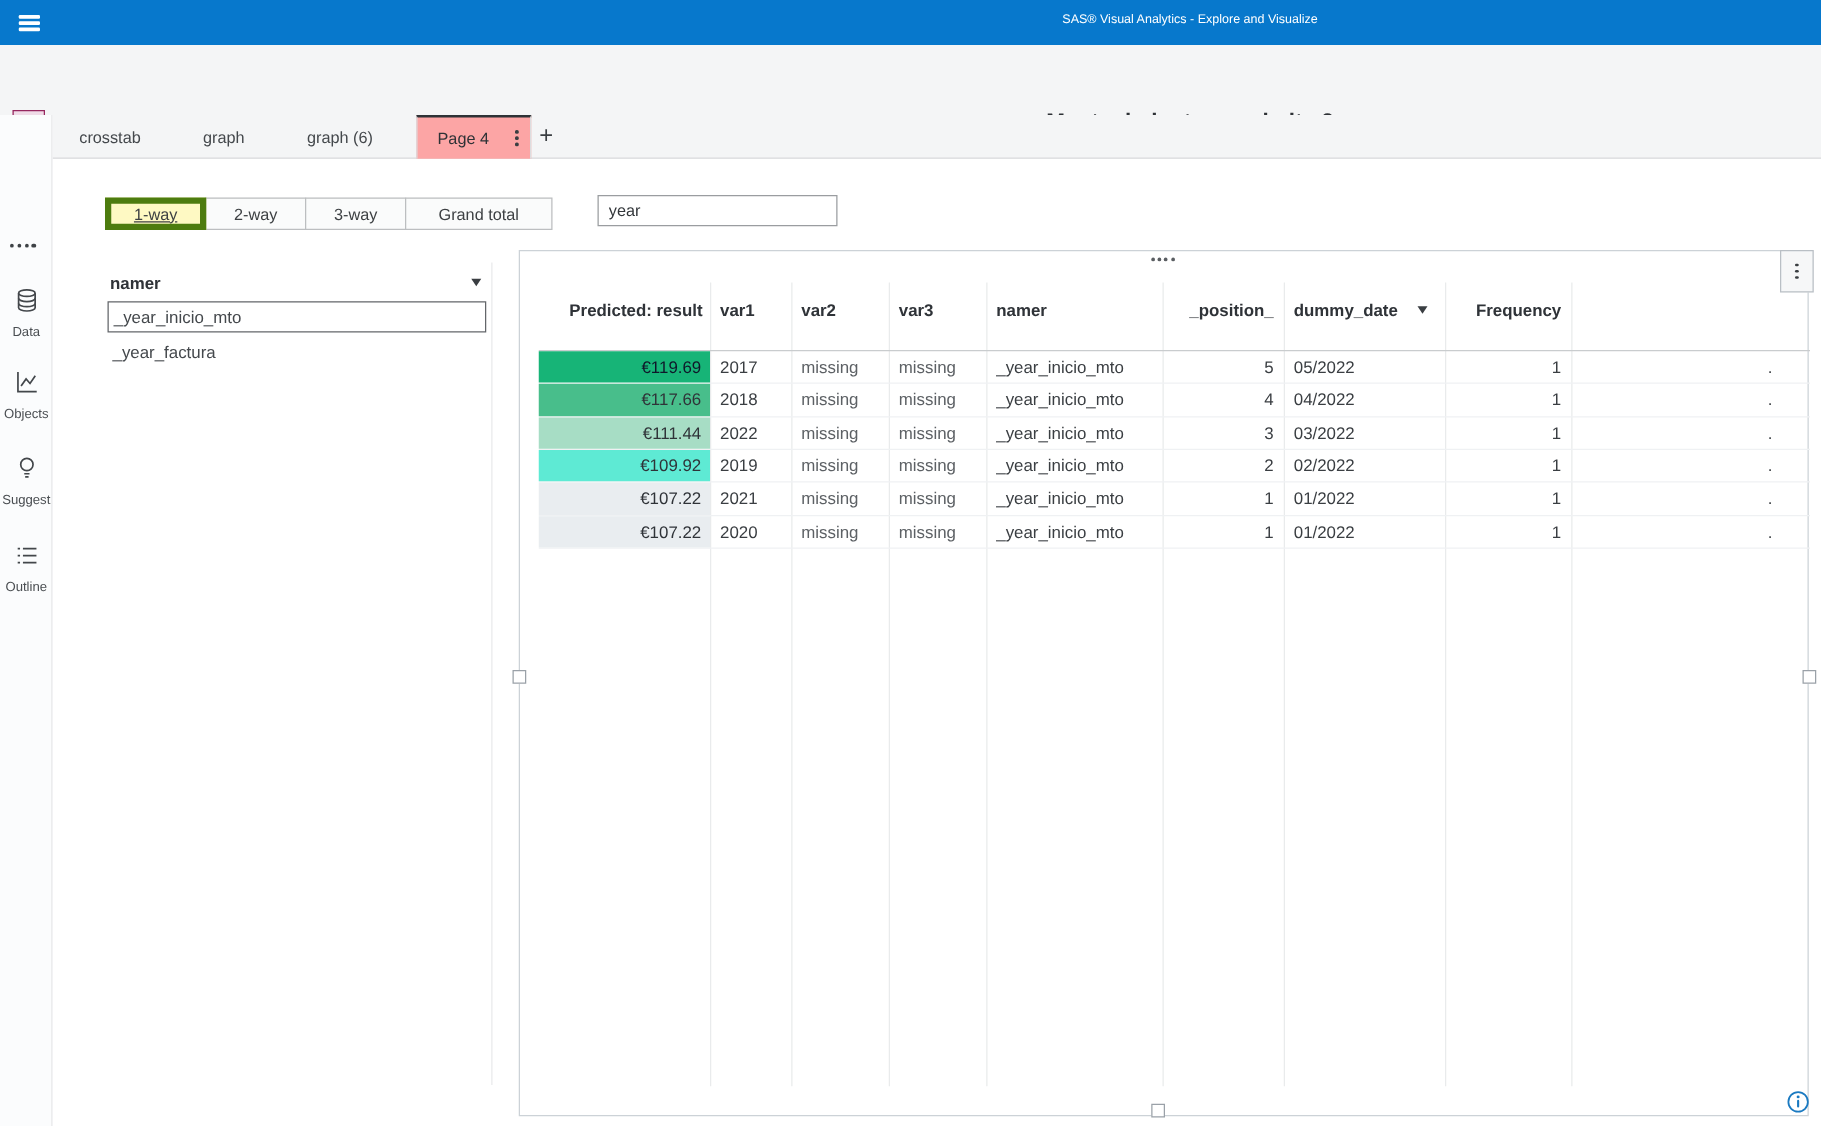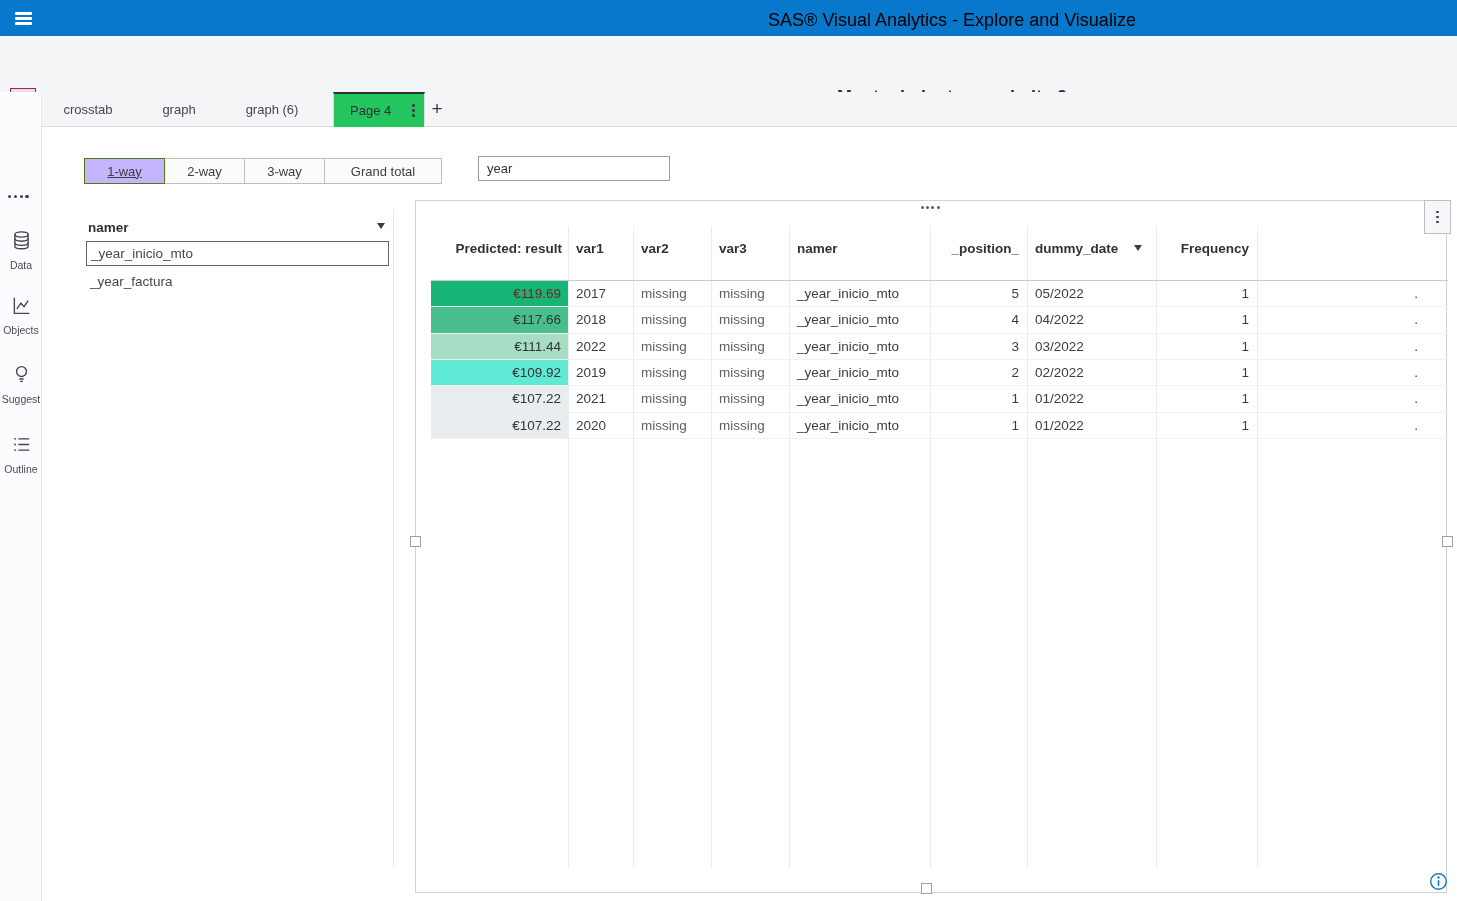--- a/index.html
+++ b/index.html
@@ -10,51 +10,51 @@
     background: #ffffff;
     overflow: hidden;
     color: #32363a;
   }
   .abs { position: absolute; }
 
   
   .topbar { left: 0; top: 0; width: 1457px; height: 36px; background: #0778cc; }
   .hamburger { left: 15px; top: 12px; width: 17px; height: 13px; display: flex; flex-direction: column; justify-content: space-between; cursor: pointer; }
   .hamburger i { display: block; height: 2.6px; background: #ffffff; border-radius: 1px; }
-  .app-title { top: 10px; left: 952px; transform: translateX(-50%); color: #000000; font-size: 18px; white-space: nowrap; }
+  .app-title { top: 10px; left: 952px; transform: translateX(-50%); color: #ffffff; font-size: 10px; white-space: nowrap; }
 
   
   .titlebar { left: 0; top: 36px; width: 1457px; height: 56px; background: #f4f5f6; }
   .edit-badge { left: 10px; top: 52px; width: 26px; height: 26px; background: #efdbe7; border: 1px solid #96275f; display: flex; align-items: center; justify-content: center; }
   .mode-label { left: 44px; top: 56px; font-size: 15px; color: #96275f; }
   .report-title { top: 51px; left: 952px; transform: translateX(-50%); font-size: 18px; font-weight: bold; color: #2e3236; white-space: nowrap; }
 
   
   .tabbar { left: 42px; top: 92px; width: 1415px; height: 35px; background: #f4f5f6; border-bottom: 1px solid #d9dadb; }
   .tab-label { top: 10px; transform: translateX(-50%); font-size: 13px; color: #44484c; white-space: nowrap; cursor: pointer; }
-  .tab-active { left: 291px; top: 0; width: 92px; height: 35px; background: #22c55e; border-top: 2px solid #2e3236; border-left: 1px solid #dcdddf; border-right: 1px solid #dcdddf; display: flex; align-items: center; padding: 0 9px 0 16px; cursor: pointer; }
+  .tab-active { left: 291px; top: 0; width: 92px; height: 35px; background: #fca5a5; border-top: 2px solid #2e3236; border-left: 1px solid #dcdddf; border-right: 1px solid #dcdddf; display: flex; align-items: center; padding: 0 9px 0 16px; cursor: pointer; }
   .tab-active .lbl { flex: 1; font-size: 13px; color: #2e3236; }
   .vdots { display: flex; flex-direction: column; gap: 2.5px; align-items: center; cursor: pointer; }
   .vdots i { width: 2.6px; height: 2.6px; background: #3a3e42; border-radius: 50%; display: block; }
   .tab-add { left: 395px; top: 6px; transform: translateX(-50%); font-size: 19px; color: #3a3e42; cursor: pointer; line-height: 22px; }
 
   
   .rail { left: 0; top: 92px; width: 42px; height: 809px; background: #fbfcfd; border-right: 1px solid #e7e8e9; }
   .rail-more { left: 8px; top: 103px; width: 26px; display: flex; gap: 2.4px; cursor: pointer; }
   .rail-more i { width: 3.4px; height: 3.4px; background: #3e4246; border-radius: 50%; }
   .rail-item { left: 0; width: 42px; display: flex; flex-direction: column; align-items: center; gap: 4px; cursor: pointer; }
   .rail-item svg { stroke: #43474b; fill: none; stroke-width: 1.3; }
   .rail-item .rlbl { font-size: 10.5px; color: #4a4e52; white-space: nowrap; }
 
   
   .segmented { left: 85px; top: 158px; display: flex; }
   .seg-btn { height: 26px; border: 1px solid #bcbec0; background: #fafbfb; font-size: 13px; color: #3d4043; display: flex; align-items: center; justify-content: center; margin-left: -1px; cursor: pointer; }
   .seg-btn.w80 { width: 81px; }
   .seg-btn.wide { width: 118px; }
-  .seg-btn.selected { background: #c4b5fd; border: 1px solid #4d7c0f; z-index: 2; text-decoration: underline; }
+  .seg-btn.selected { background: #fef9c3; border: 5px solid #4d7c0f; z-index: 2; text-decoration: underline; }
   .filter-input { left: 478px; top: 156px; width: 192px; height: 25px; border: 1px solid #9a9da0; background: #ffffff; font-size: 13px; color: #32363a; padding: 0 8px; font-family: "Liberation Sans", sans-serif; }
 
   
   .lp-header { left: 88px; top: 218px; width: 300px; height: 18px; cursor: pointer; }
   .lp-header .lph-lbl { font-size: 13.5px; font-weight: bold; color: #2f3338; }
   .caret-down { position: absolute; width: 0; height: 0; border-left: 4.5px solid transparent; border-right: 4.5px solid transparent; border-top: 6px solid #3a3e42; }
   .lp-caret { right: 3px; top: 5px; }
   .lp-item-sel { left: 86px; top: 241px; width: 303px; height: 25px; border: 1.5px solid #63666a; background: #ffffff; display: flex; align-items: center; padding-left: 4px; font-size: 13.5px; color: #44484c; cursor: pointer; }
   .lp-item { left: 86px; top: 269px; width: 303px; height: 24px; display: flex; align-items: center; padding-left: 4px; font-size: 13.5px; color: #44484c; cursor: pointer; }
   .panel-vline { left: 393px; top: 210px; width: 1px; height: 658px; background: #e9eaec; }
@@ -234,21 +234,21 @@
     <div class="th th-sort">
       <span>dummy_date</span>
       <span class="caret-down"></span>
     </div>
     <div class="th ar">Frequency</div>
   </div>
 
   <div class="abs tbody">
 
     <div class="trow">
-      <div class="td ar c0" style="background-color: rgb(23, 180, 119); color: #7f1d1d;">€119.69</div>
+      <div class="td ar c0" style="background-color: rgb(23, 180, 119); color: #0f172a;">€119.69</div>
       <div class="td al">2017</div>
       <div class="td al miss">missing</div>
       <div class="td al miss">missing</div>
       <div class="td al">_year_inicio_mto</div>
       <div class="td ar">5</div>
       <div class="td al">05/2022</div>
       <div class="td ar">1</div>
       <div class="td ar c8">.</div>
     </div>
 

